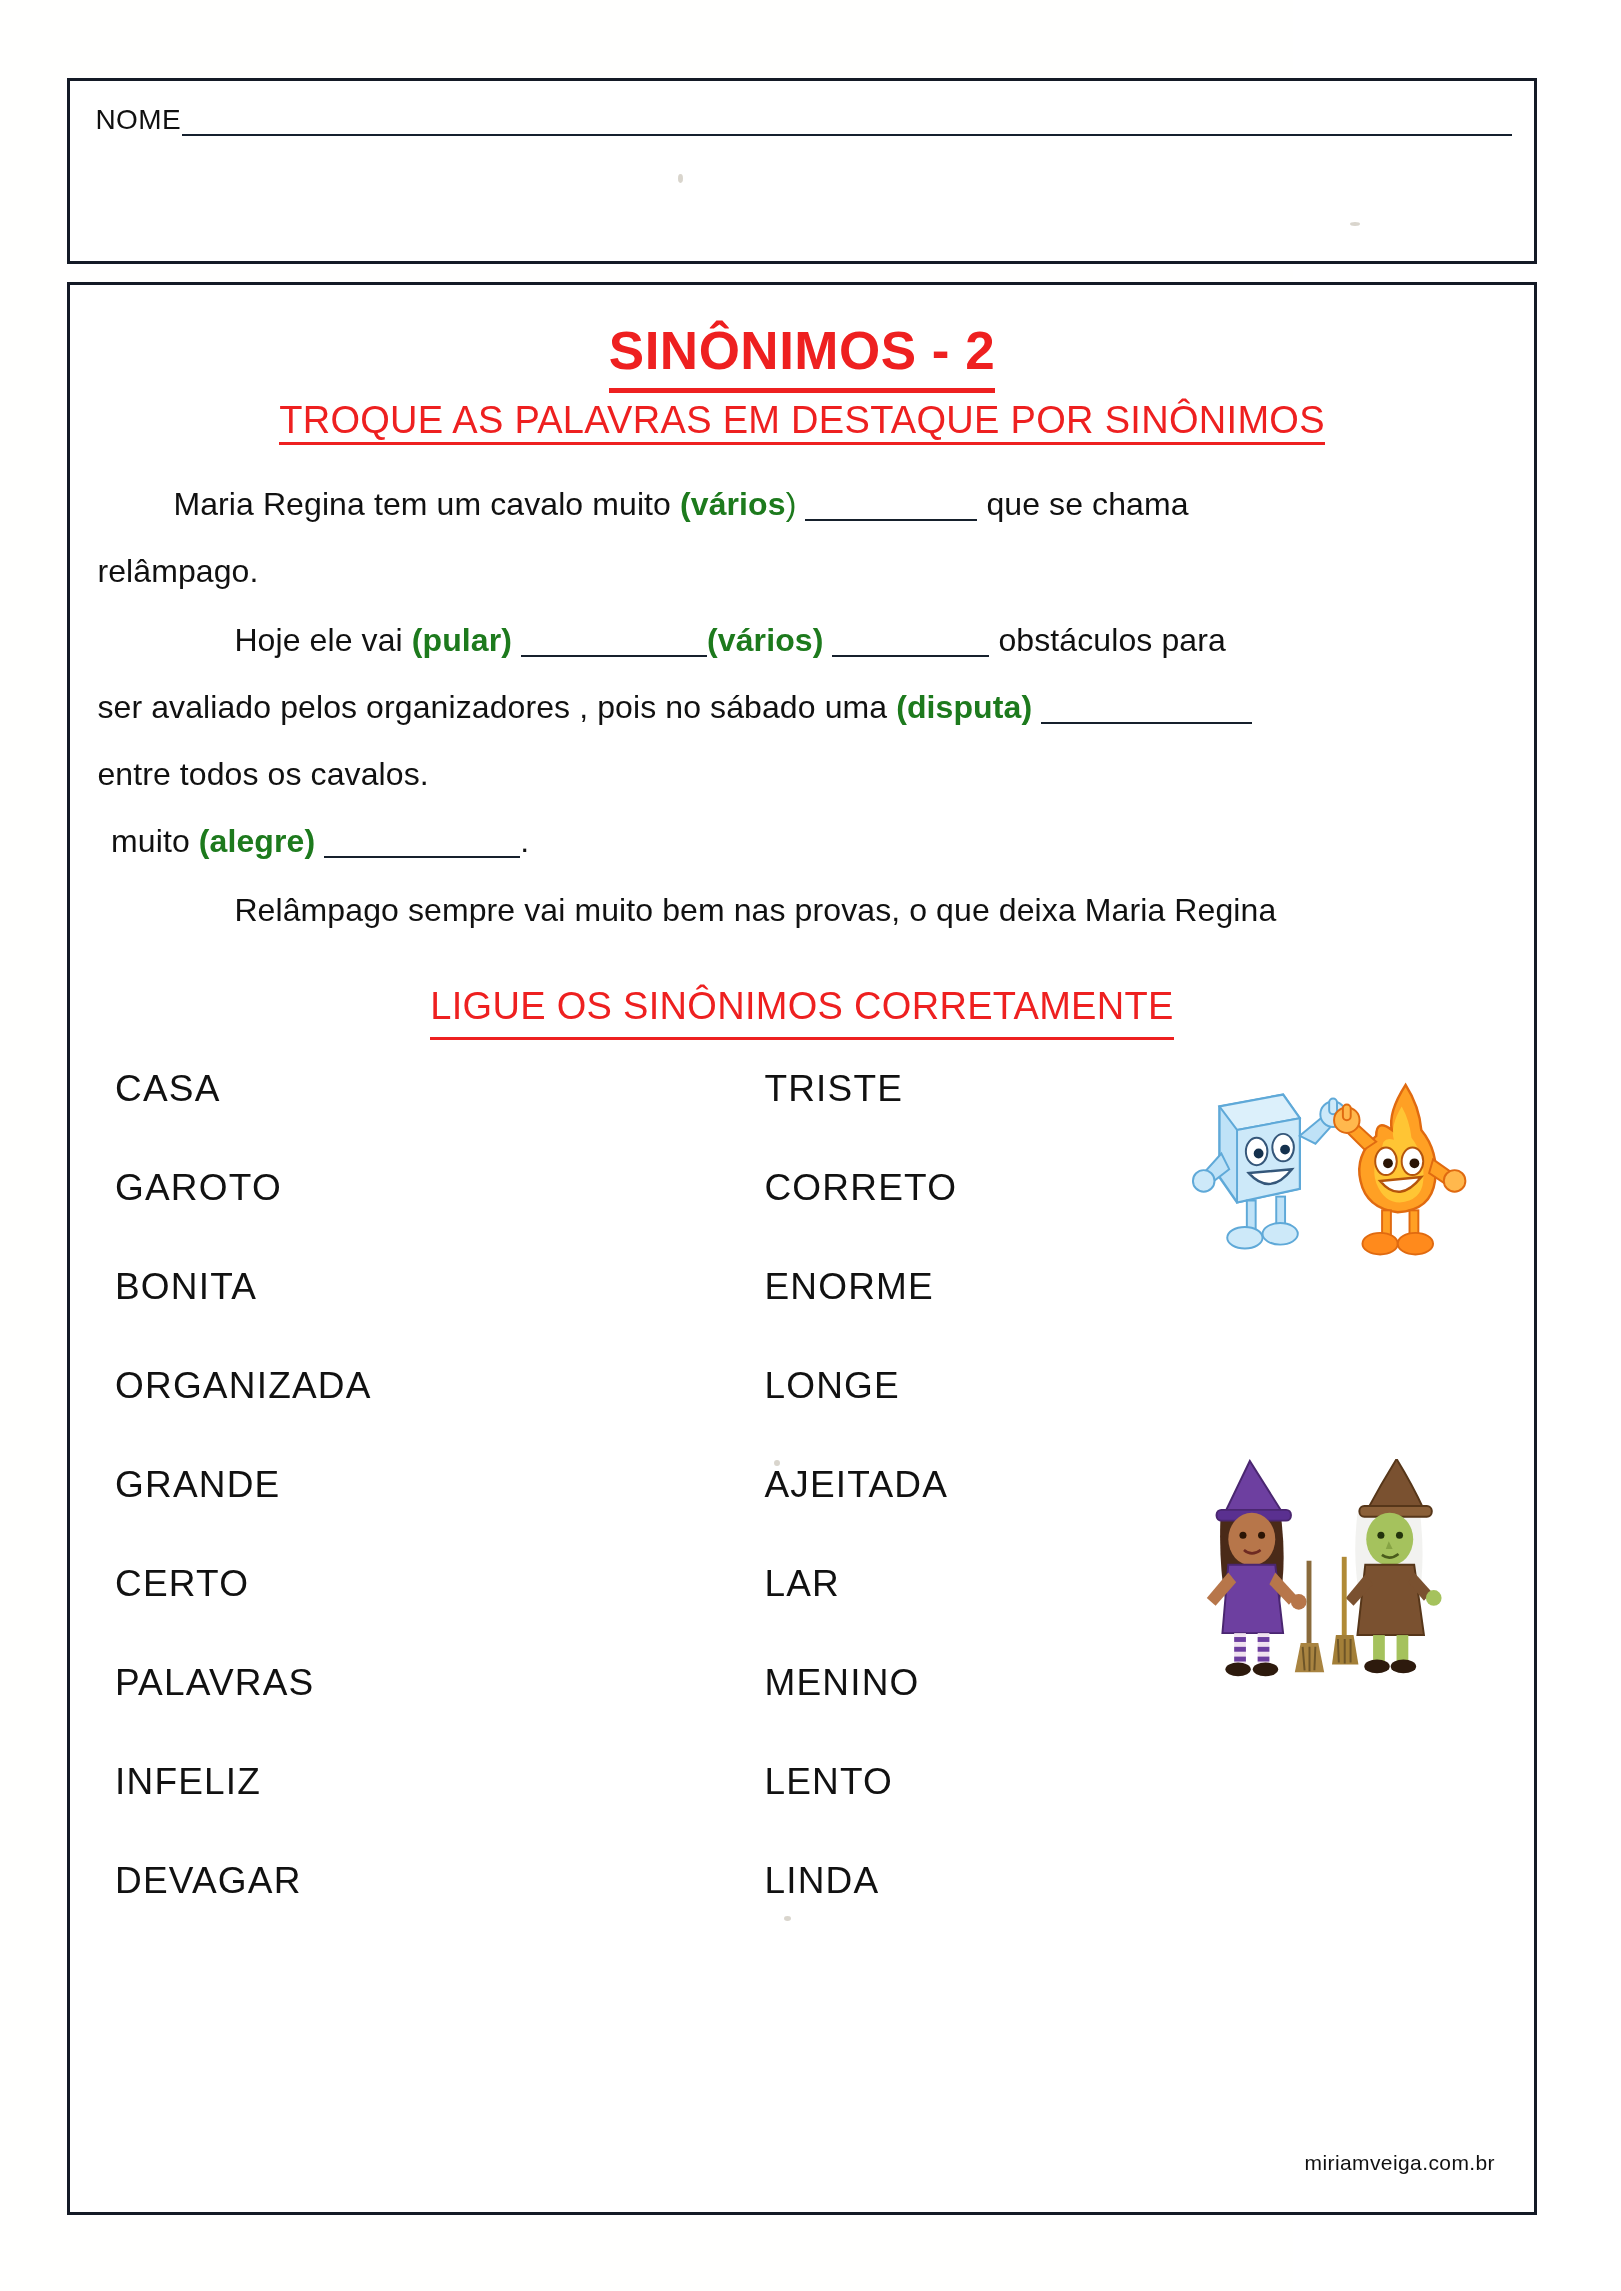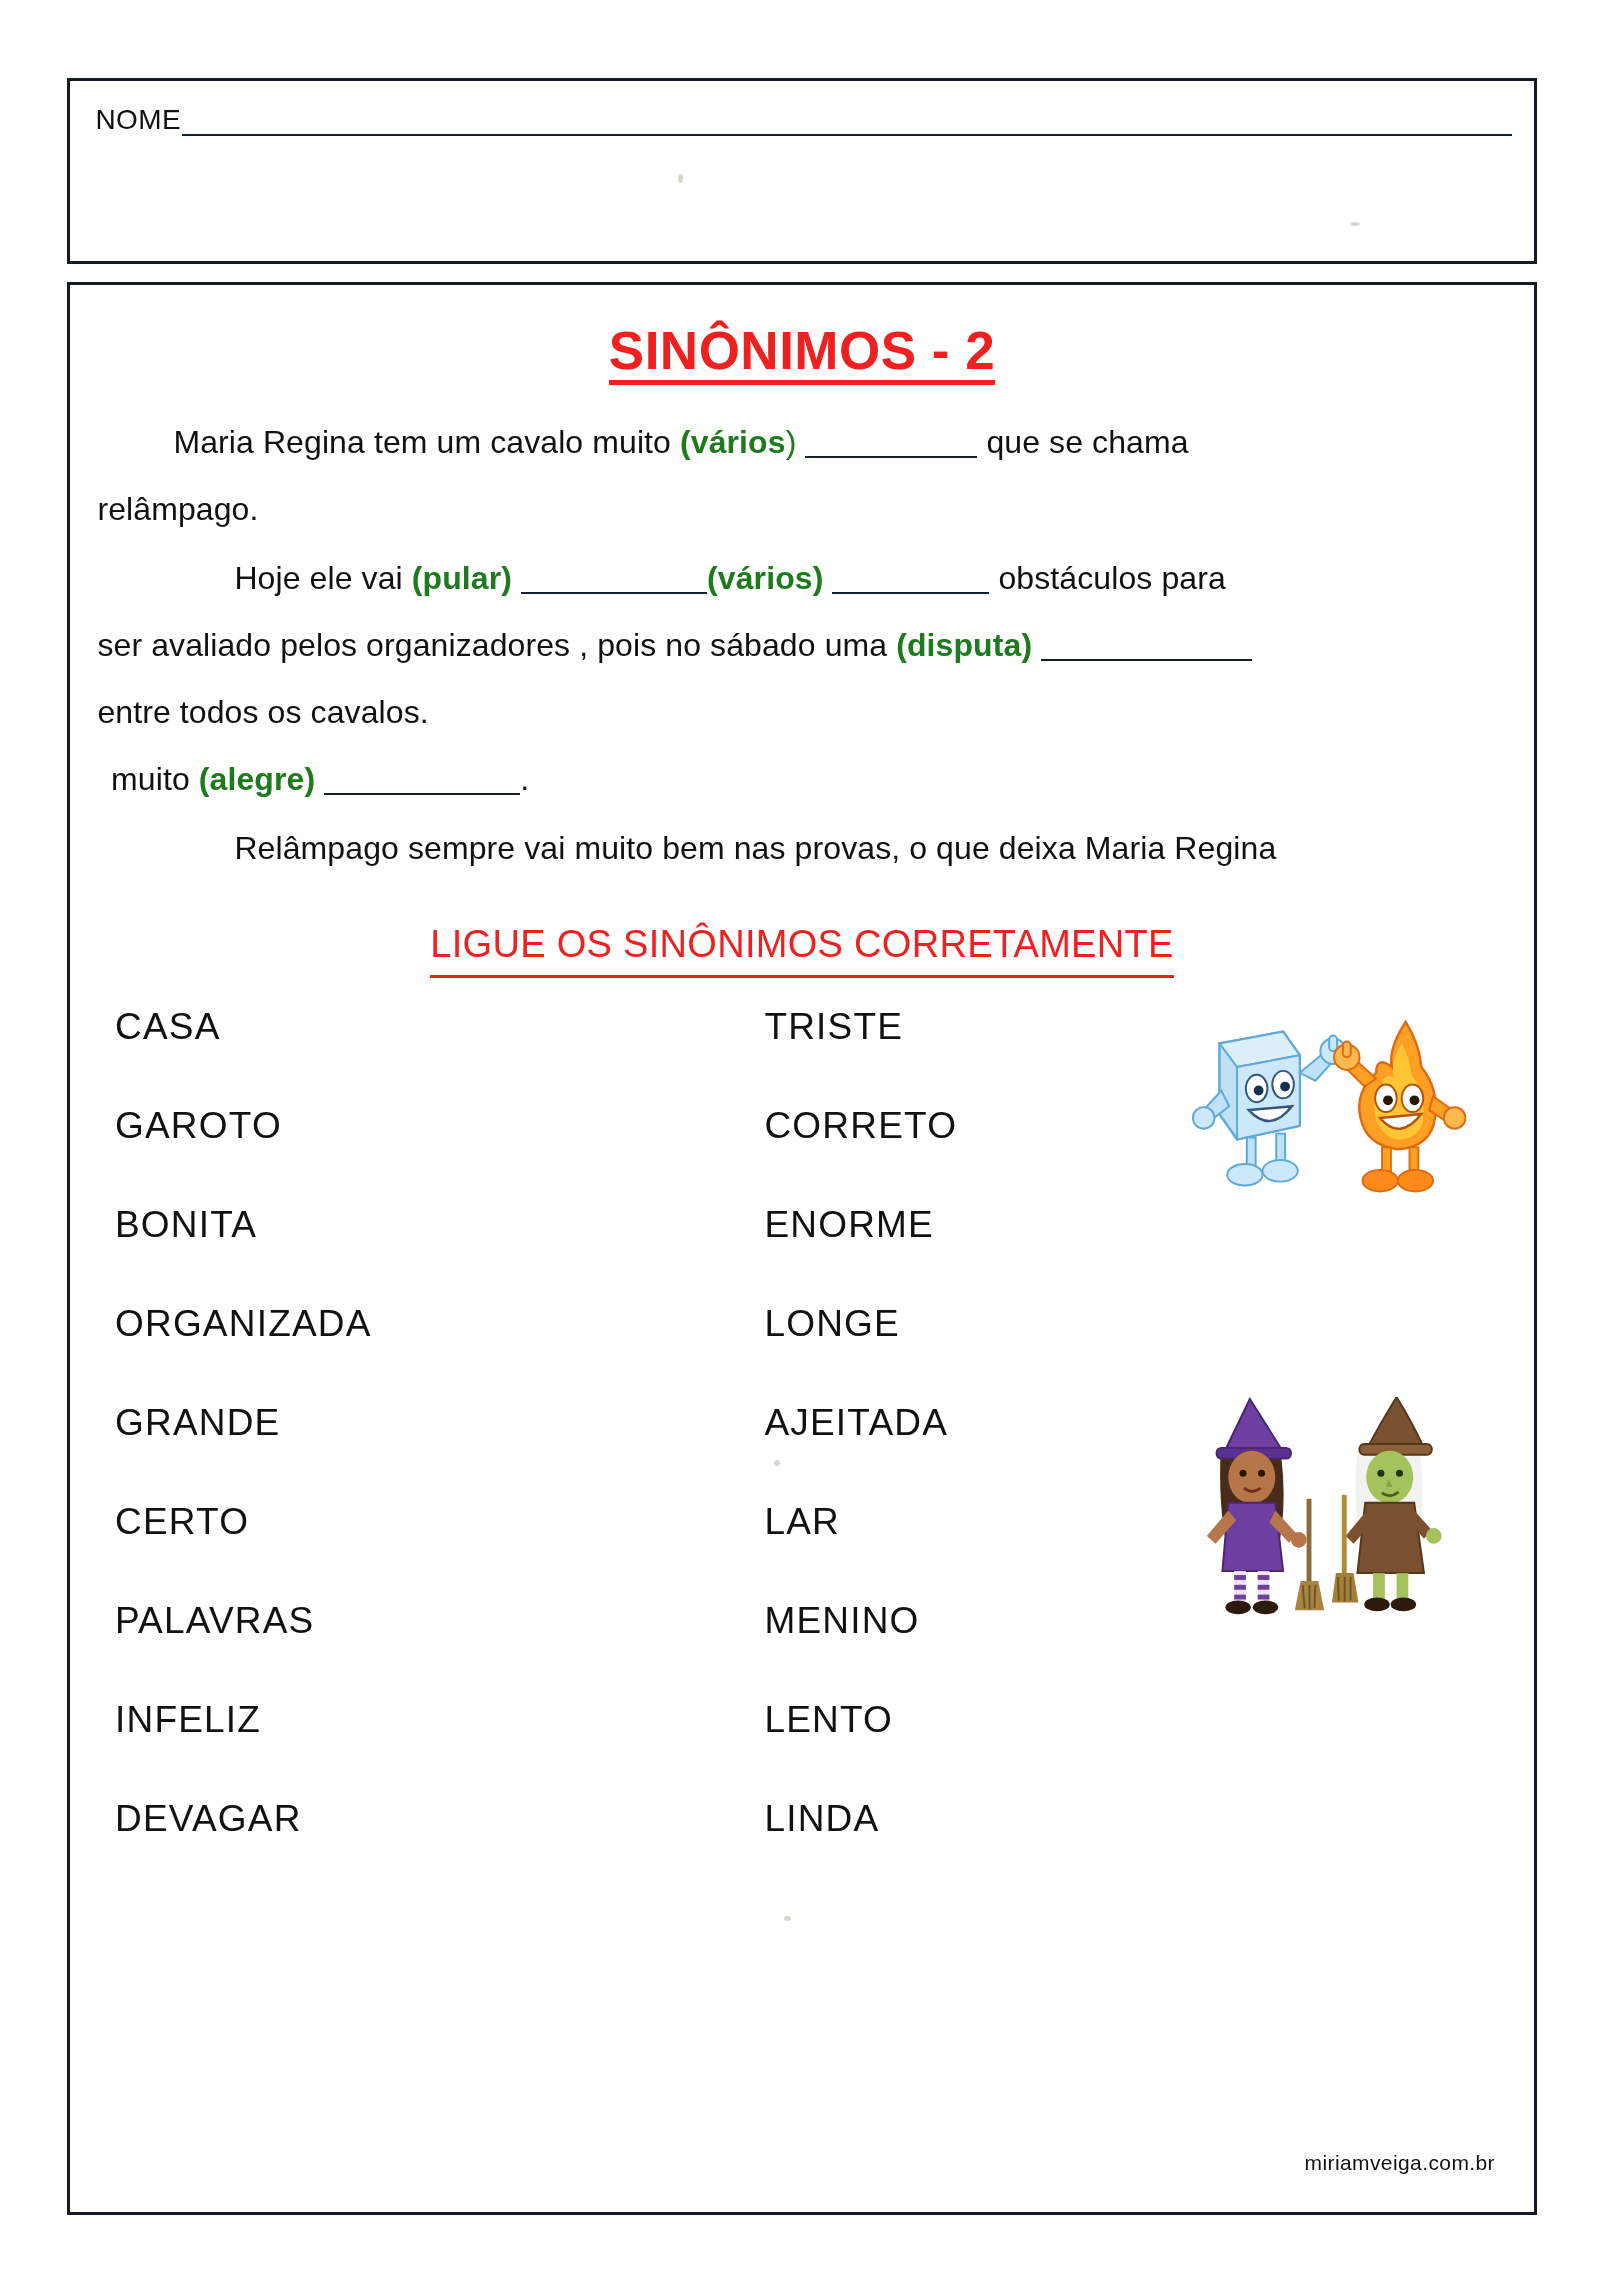--- a/index.html
+++ b/index.html
@@ -81,21 +81,21 @@
     text-align: center;
     color: #ee2020;
     font-weight: bold;
     font-size: 53px;
     line-height: 61px;
     letter-spacing: 0.5px;
     margin: 17.6px 0 0 0;
   }
   .title span {
     border-bottom: 5.9px solid #ee2020;
-    padding-bottom: 0;
+    padding-bottom: 8px;
   }
 
   .subtitle {
     text-align: center;
     color: #ee2020;
     font-size: 38px;
     line-height: 47px;
     letter-spacing: 0.3px;
     margin: 15.7px 0 0 0;
   }
@@ -215,20 +215,21 @@
       <span class="field-rule"></span>
     </div>
 
 
   </div>
 
   <div class="main-box">
 
     <h1 class="title"><span>SINÔNIMOS - 2</span></h1>
 
+    <div class="subtitle"><span>TROQUE AS PALAVRAS EM DESTAQUE POR SINÔNIMOS</span></div>
 
     <p class="para para-1">
       <span class="indent-1"></span><span>Maria Regina tem um cavalo muito </span><span class="hl">(vários</span><span class="hl-paren">)</span> <span class="blank b-175"></span><span> que se chama</span>
     </p>
     <p class="para">
       <span>relâmpago.</span>
     </p>
 
     <p class="para para-2">
       <span class="indent-2"></span><span>Hoje ele vai </span><span class="hl">(pular)</span> <span class="blank b-190"></span><span class="hl">(vários)</span> <span class="blank b-160"></span><span> obstáculos para</span>

